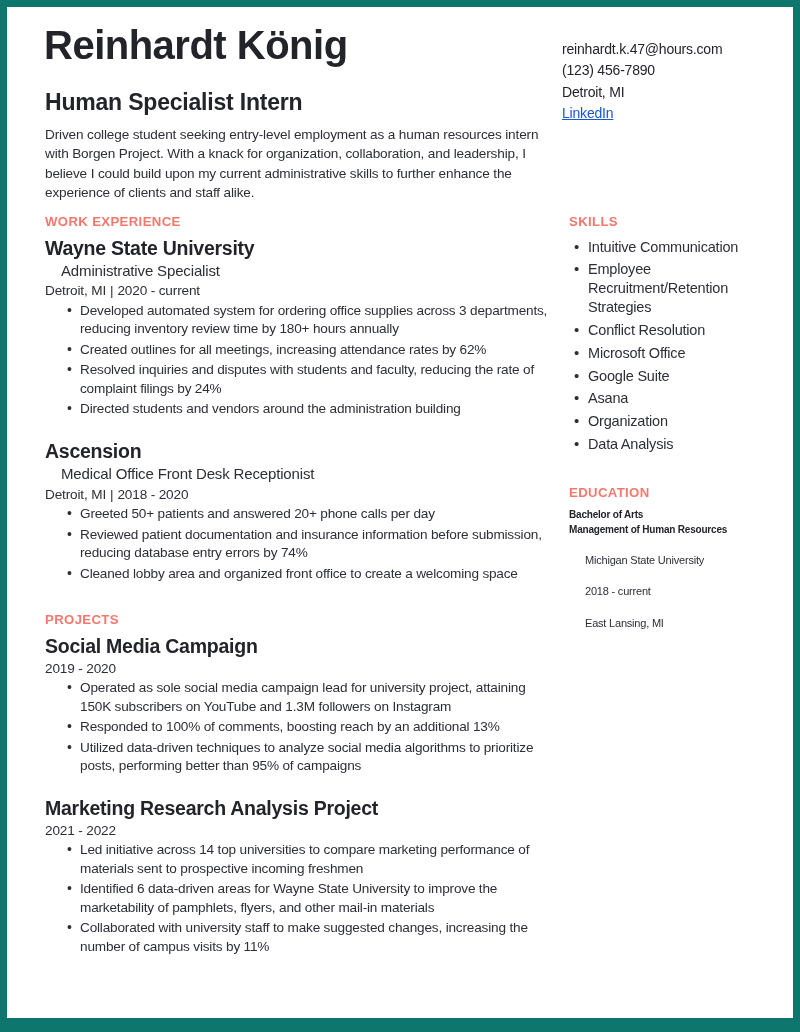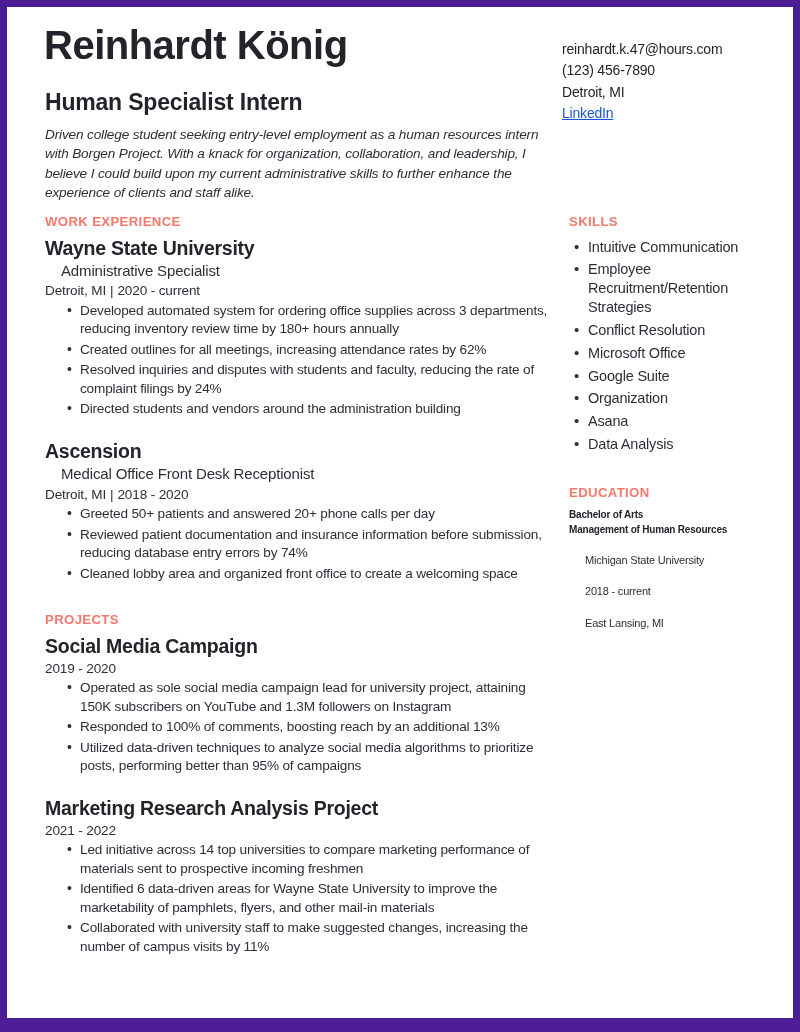--- a/index.html
+++ b/index.html
@@ -4,21 +4,21 @@
 <style>
   html, body {
     margin: 0;
     padding: 0;
     background: #ffffff;
   }
   .page {
     position: relative;
     width: 800px;
     height: 1032px;
-    background: #4c1d95;
+    background: #0f766e;
     box-sizing: border-box;
     overflow: hidden;
     font-family: "Liberation Sans", sans-serif;
   }
   .sheet {
     position: absolute;
     left: 7px;
     top: 7px;
     width: 786px;
     height: 1011px;
@@ -54,21 +54,20 @@
     color: #22242a;
     line-height: 1.0;
     white-space: nowrap;
   }
   .summary {
     position: absolute;
     left: 38px;
     top: 118px;
     width: 510px;
     font-size: 13.6px;
-    font-style: italic;
     color: #2c2f36;
     line-height: 1.42;
     letter-spacing: -0.15px;
   }
 
   
   .contact {
     position: absolute;
     left: 555px;
     top: 32px;
@@ -276,22 +275,22 @@
     <div class="col-right">
 
       <div>
         <div class="section-head">SKILLS</div>
         <ul class="skills">
           <li>Intuitive Communication</li>
           <li>Employee Recruitment/Retention Strategies</li>
           <li>Conflict Resolution</li>
           <li>Microsoft Office</li>
           <li>Google Suite</li>
+          <li>Asana</li>
           <li>Organization</li>
-          <li>Asana</li>
           <li>Data Analysis</li>
         </ul>
       </div>
 
       <div class="block-gap"></div>
 
       <div>
         <div class="section-head">EDUCATION</div>
         <div class="edu-degree">Bachelor of Arts</div>
         <div class="edu-degree">Management of Human Resources</div>

